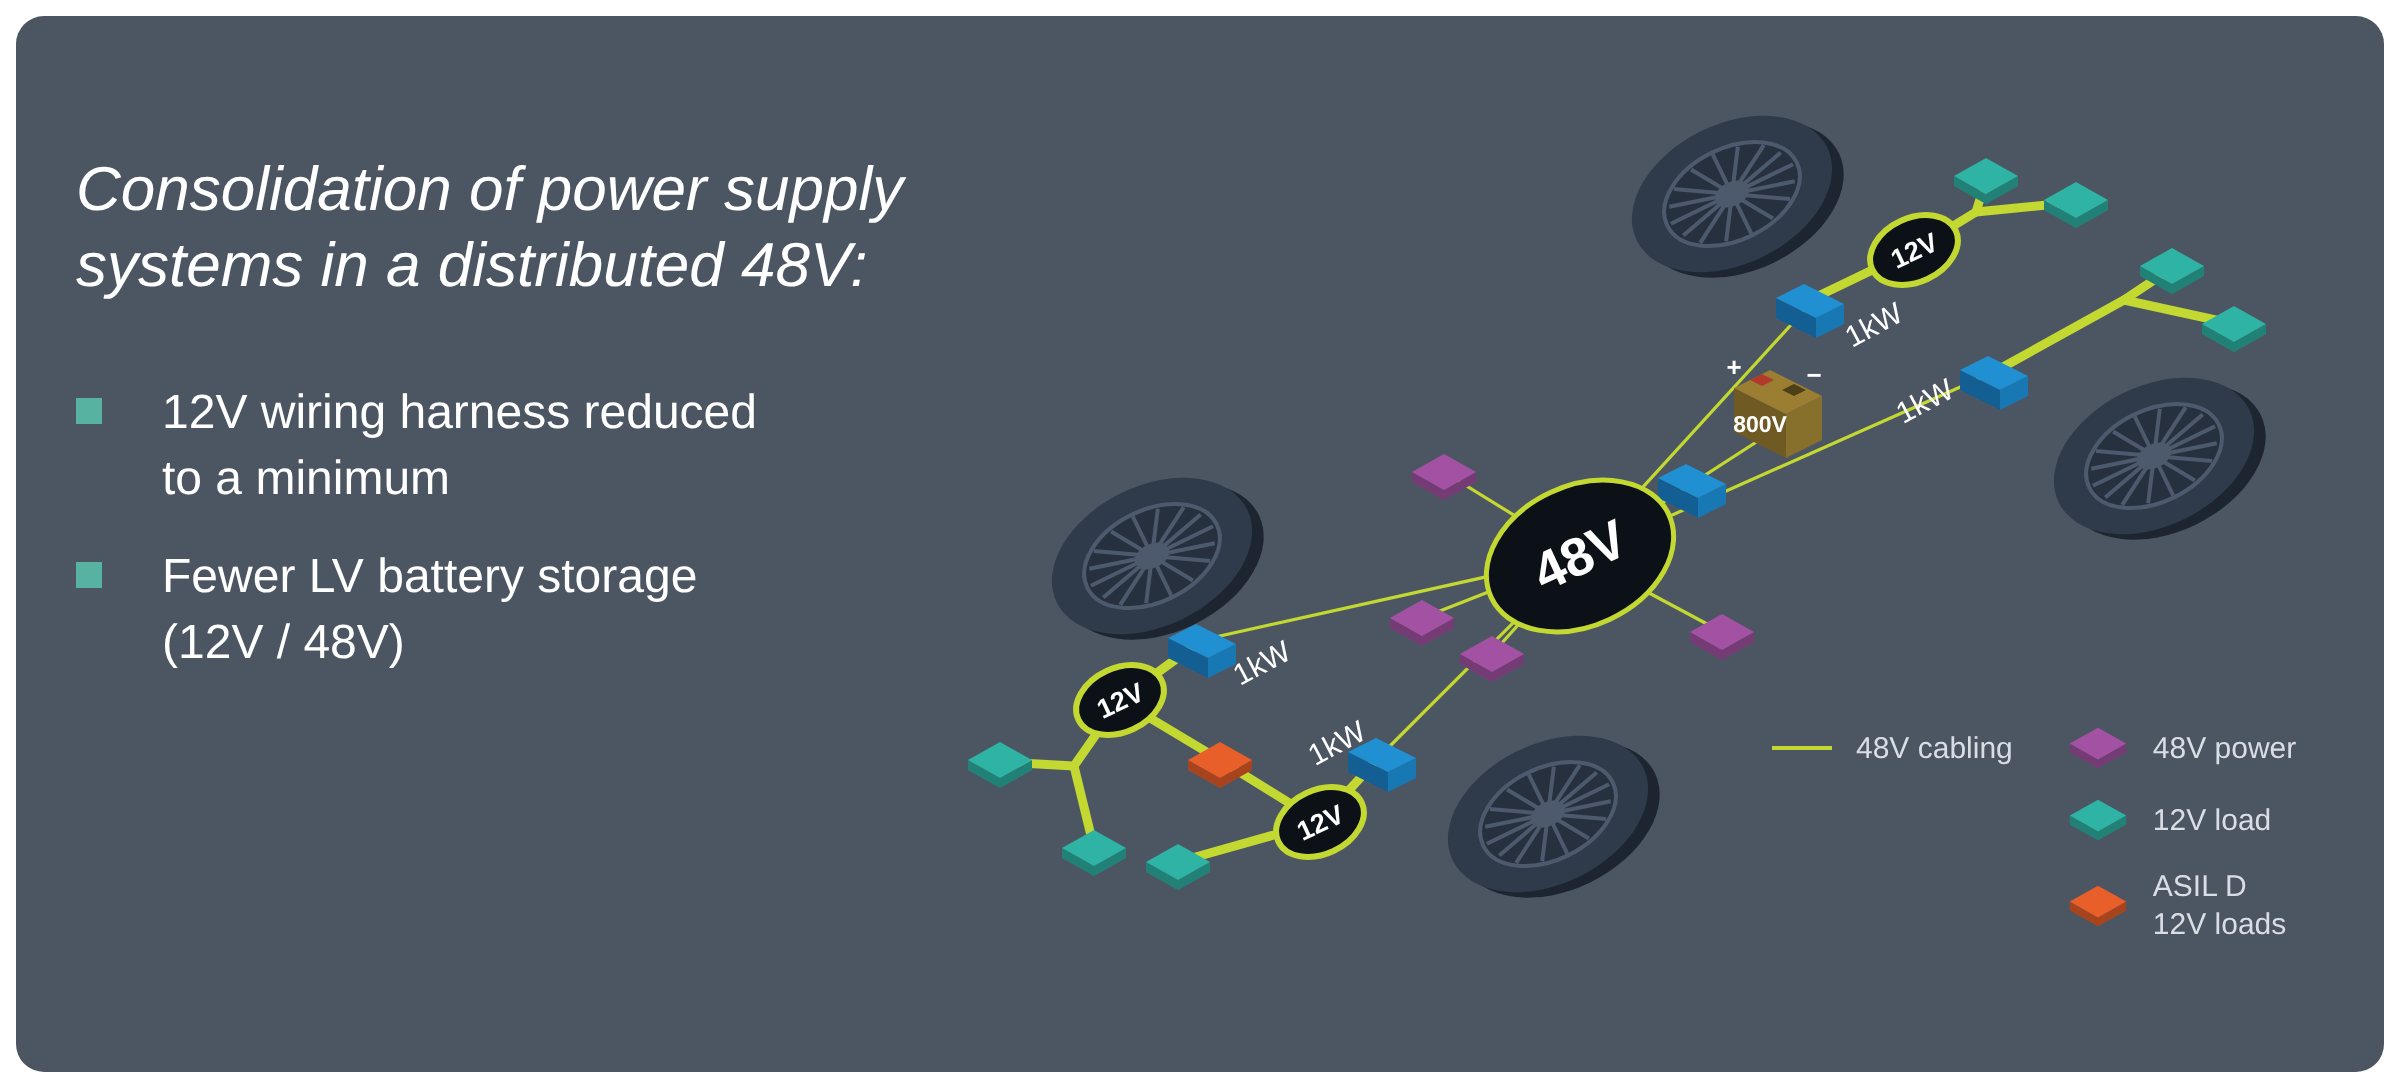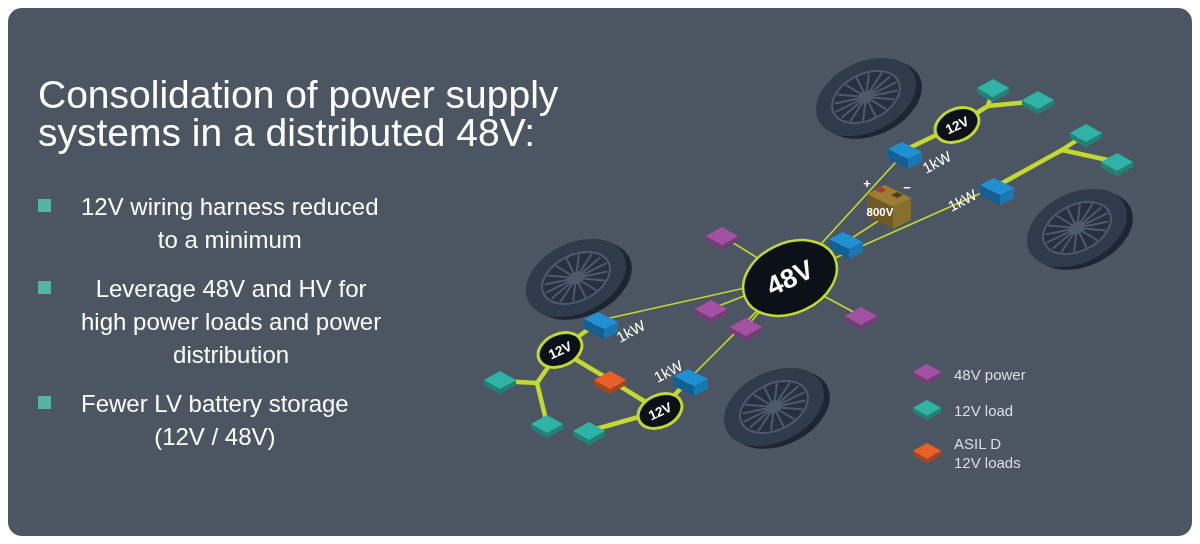--- a/index.html
+++ b/index.html
@@ -3,25 +3,25 @@
 <meta charset="utf-8">
 <style>
   * { margin:0; padding:0; box-sizing:border-box; }
   html, body { width:1200px; height:544px; font-family:"Liberation Sans", sans-serif; background:#ffffff; }
   .stage { position:relative; width:1200px; height:544px; background:var(--page-bg,#fff); overflow:hidden; }
   .slide { position:absolute; inset:8px; background:var(--slide-bg,#4c5663); border-radius:14px; }
   .svg-layer { position:absolute; left:0; top:0; }
 
   
   .text-block { position:absolute; left:38px; top:76px; color:var(--title-text,#fff); }
-  .title { font-size:39px; line-height:38px; font-weight:400; white-space:pre-line; }
+  .title { font-size:31px; line-height:38px; font-weight:400; white-space:pre-line;font-style:italic; }
   .bullets { margin-top:38px; display:flex; flex-direction:column; gap:16px; }
   .bullet { display:flex; gap:30px; }
   .bullet-square { flex:0 0 13px; width:13px; height:13px; margin-top:9px; background:var(--bullet-square,#58b2a1); }
-  .bullet-text { font-size:24px; line-height:33px; white-space:pre-line;text-align:center; }
+  .bullet-text { font-size:24px; line-height:33px; white-space:pre-line; }
 
   
   svg text { font-family:"Liberation Sans", sans-serif; }
   .cab-thin  { stroke:var(--cabling,#c3d831); stroke-width:1.6; fill:none; }
   .cab-thick { stroke:var(--cabling,#c3d831); stroke-width:4.5; fill:none; stroke-linecap:round; stroke-linejoin:round; }
   .hub-ellipse  { fill:var(--node-fill,#0c1117); stroke:var(--cabling,#c3d831); stroke-width:2.5; }
   .node-ellipse { fill:var(--node-fill,#0c1117); stroke:var(--cabling,#c3d831); stroke-width:3; }
   .hub-label  { fill:#fff; font-size:27px; font-weight:bold; }
   .node-label { fill:#fff; font-size:13.5px; font-weight:bold; }
   .kw-label   { fill:#fff; font-size:15px; }
@@ -189,34 +189,34 @@
     <div class="title">Consolidation of power supply
 systems in a distributed 48V:</div>
     <div class="bullets">
       <div class="bullet">
         <span class="bullet-square"></span>
         <span class="bullet-text">12V wiring harness reduced
 to a minimum</span>
       </div>
       <div class="bullet">
         <span class="bullet-square"></span>
-        <span class="bullet-text">Leverage 48V and HV for
-high power loads and power
-distribution</span>
-      </div>
-      <div class="bullet">
-        <span class="bullet-square"></span>
         <span class="bullet-text">Fewer LV battery storage
 (12V / 48V)</span>
       </div>
     </div>
   </div>
 
   <div class="legend">
     <div class="legend-col">
+      <div class="legend-row">
+        <span class="legend-icon">
+            <span class="line-thin"></span>
+          </span>
+        <span class="legend-label">48V cabling</span>
+      </div>
     </div>
     <div class="legend-col">
       <div class="legend-row">
         <span class="legend-icon">
           <svg width="30" height="22" viewBox="-17 -10 34 25">
               <use href="#load" class="load-purple"></use>
             </svg>
         </span>
         <span class="legend-label">48V power</span>
       </div>

